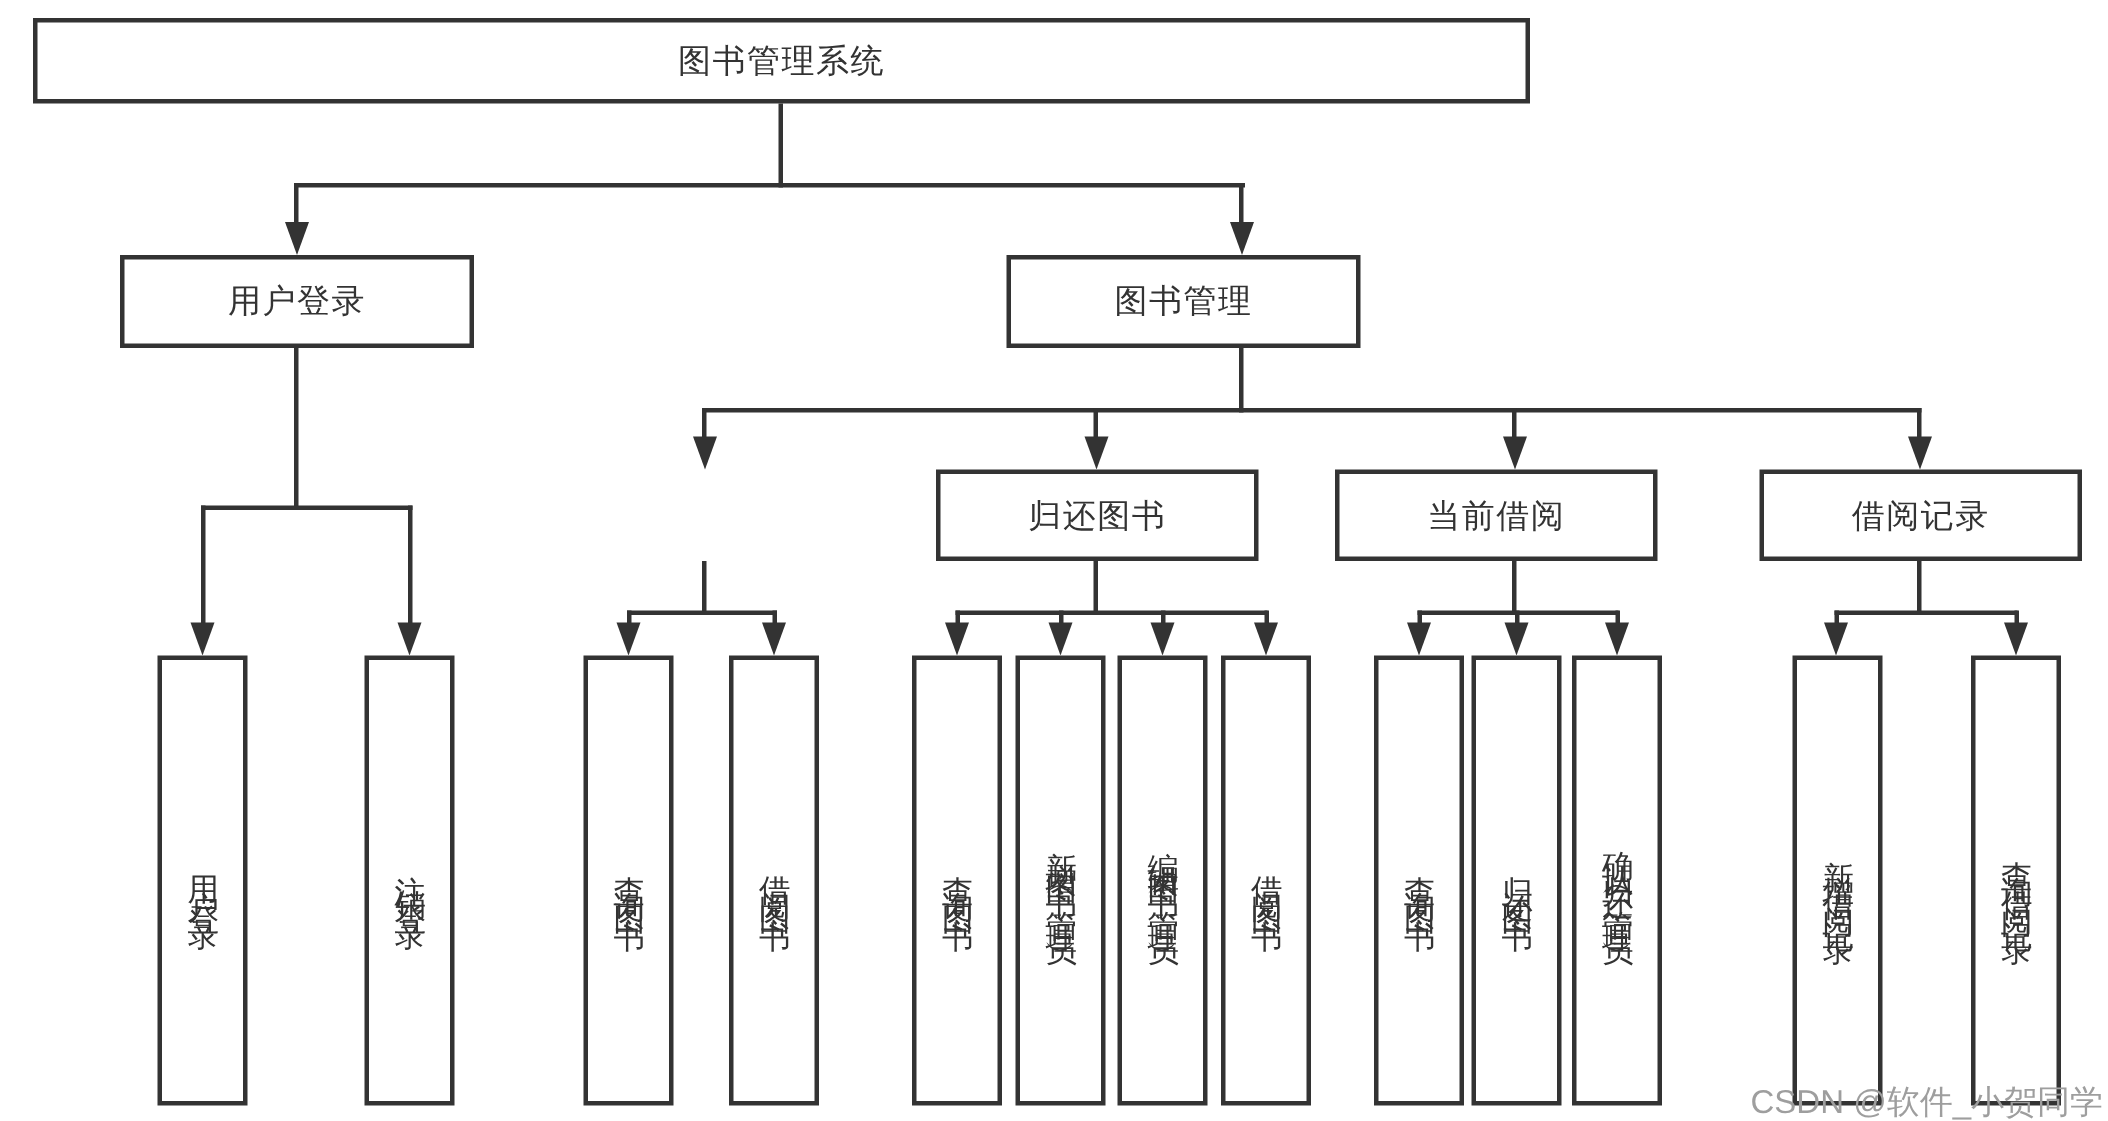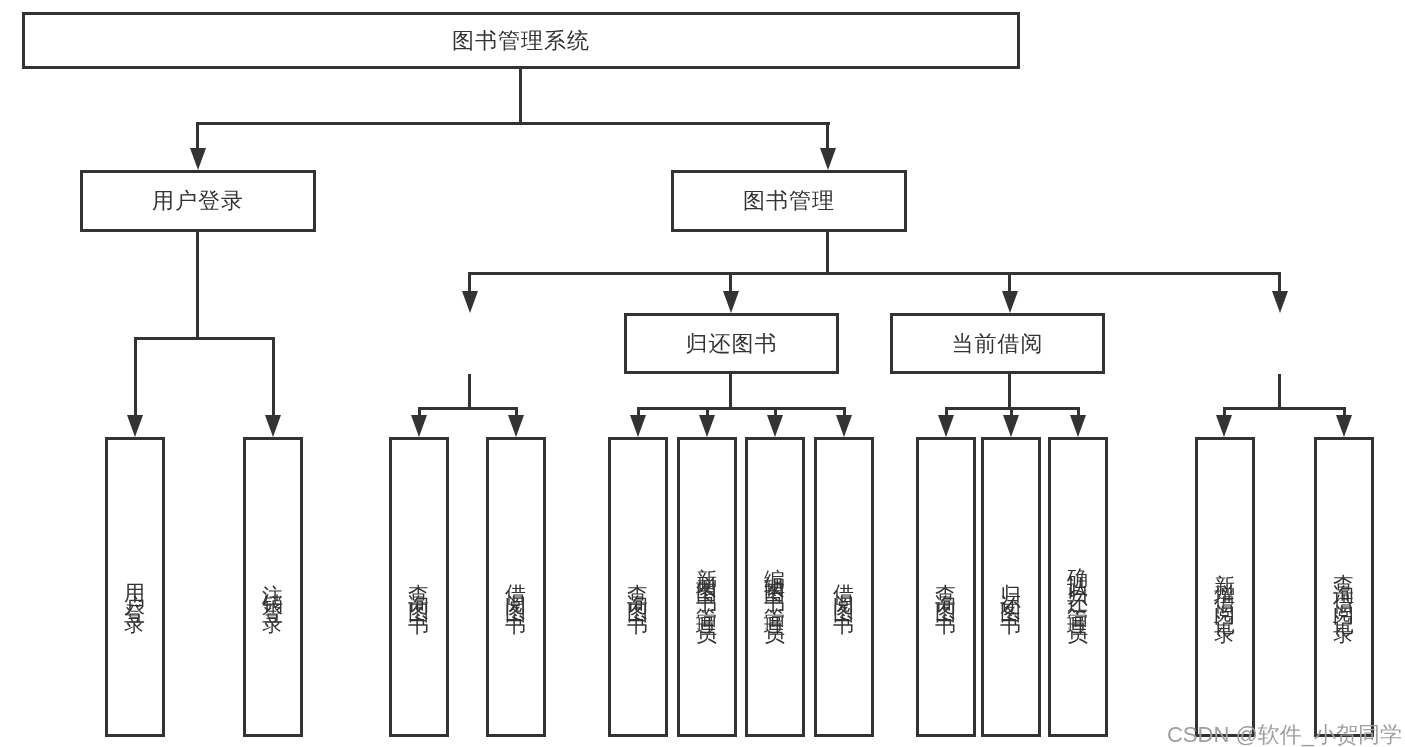--- a/index.html
+++ b/index.html
@@ -89,20 +89,21 @@
   <div class="ar" style="left:462px; top:291px"></div>
   <div class="vl" style="left:729px; top:272px; height:23px"></div>
   <div class="ar" style="left:723px; top:291px"></div>
   <div class="vl" style="left:1008px; top:272px; height:23px"></div>
   <div class="ar" style="left:1002px; top:291px"></div>
   <div class="vl" style="left:1278px; top:272px; height:23px"></div>
   <div class="ar" style="left:1272px; top:291px"></div>
 
   <div class="box" style="left:624px; top:313px; width:215px; height:61px">归还图书</div>
   <div class="box" style="left:890px; top:313px; width:215px; height:61px">当前借阅</div>
+  <div class="box" style="left:1173px; top:313px; width:215px; height:61px">借阅记录</div>
 
   <div class="vl" style="left:468px; top:374px; height:35px"></div>
   <div class="hl" style="left:418px; top:407px; width:100px"></div>
   <div class="vl" style="left:418px; top:407px; height:12px"></div>
   <div class="ar" style="left:411px; top:415px"></div>
   <div class="vl" style="left:515px; top:407px; height:12px"></div>
   <div class="ar" style="left:508px; top:415px"></div>
 
   <div class="vl" style="left:729px; top:374px; height:35px"></div>
   <div class="hl" style="left:637px; top:407px; width:208px"></div>

